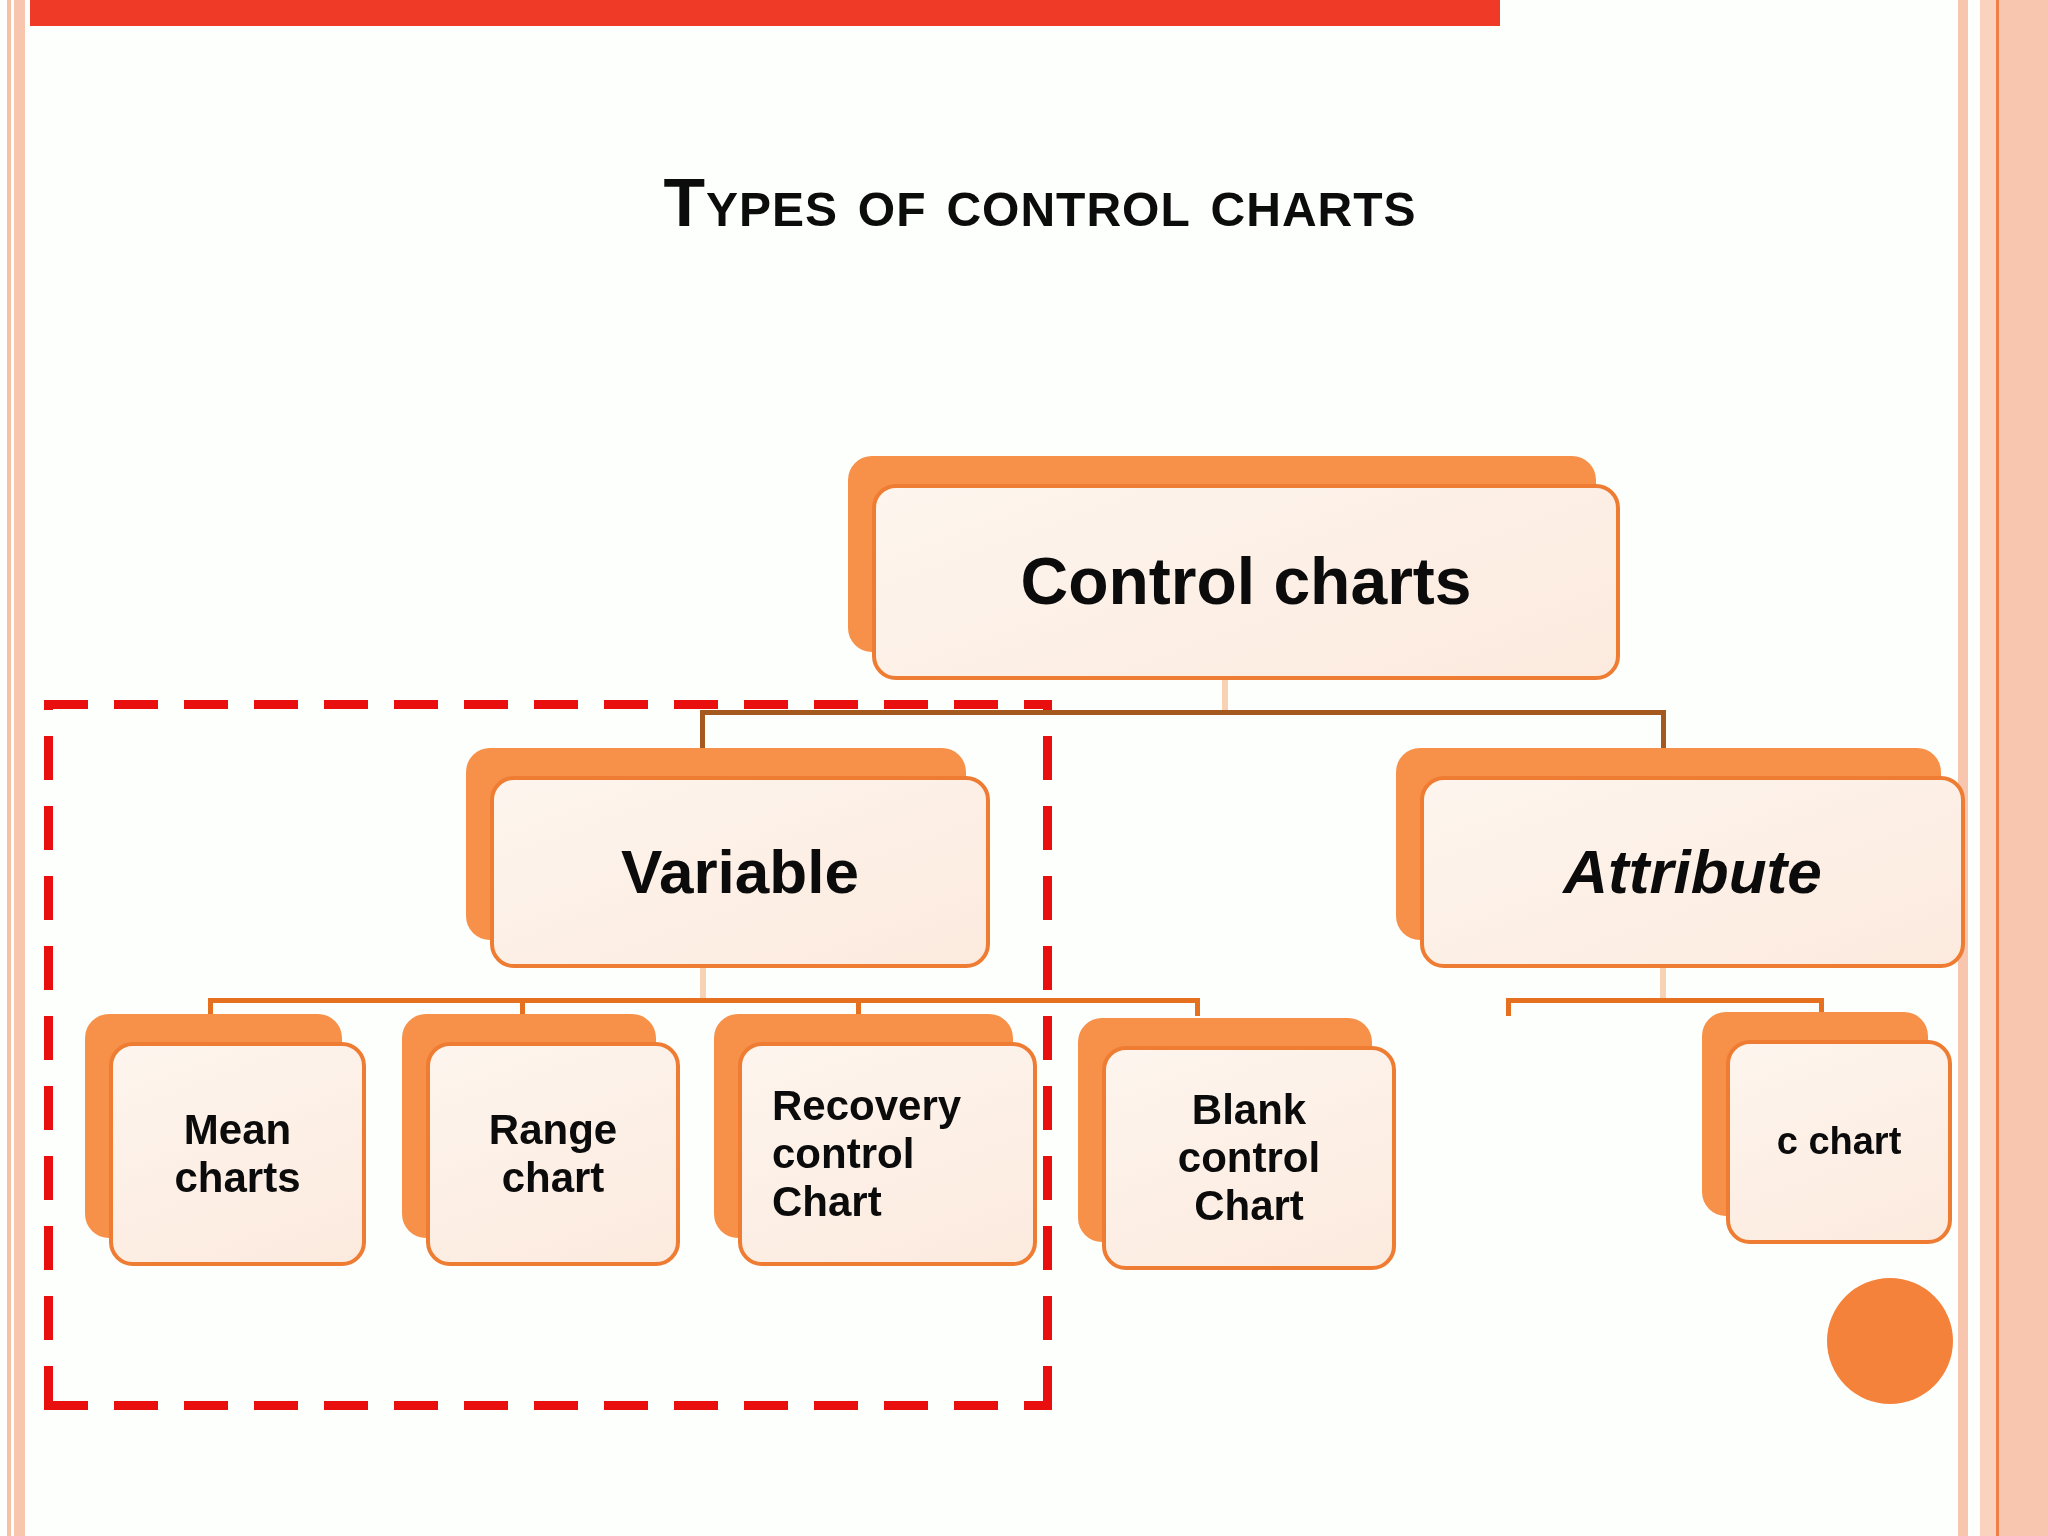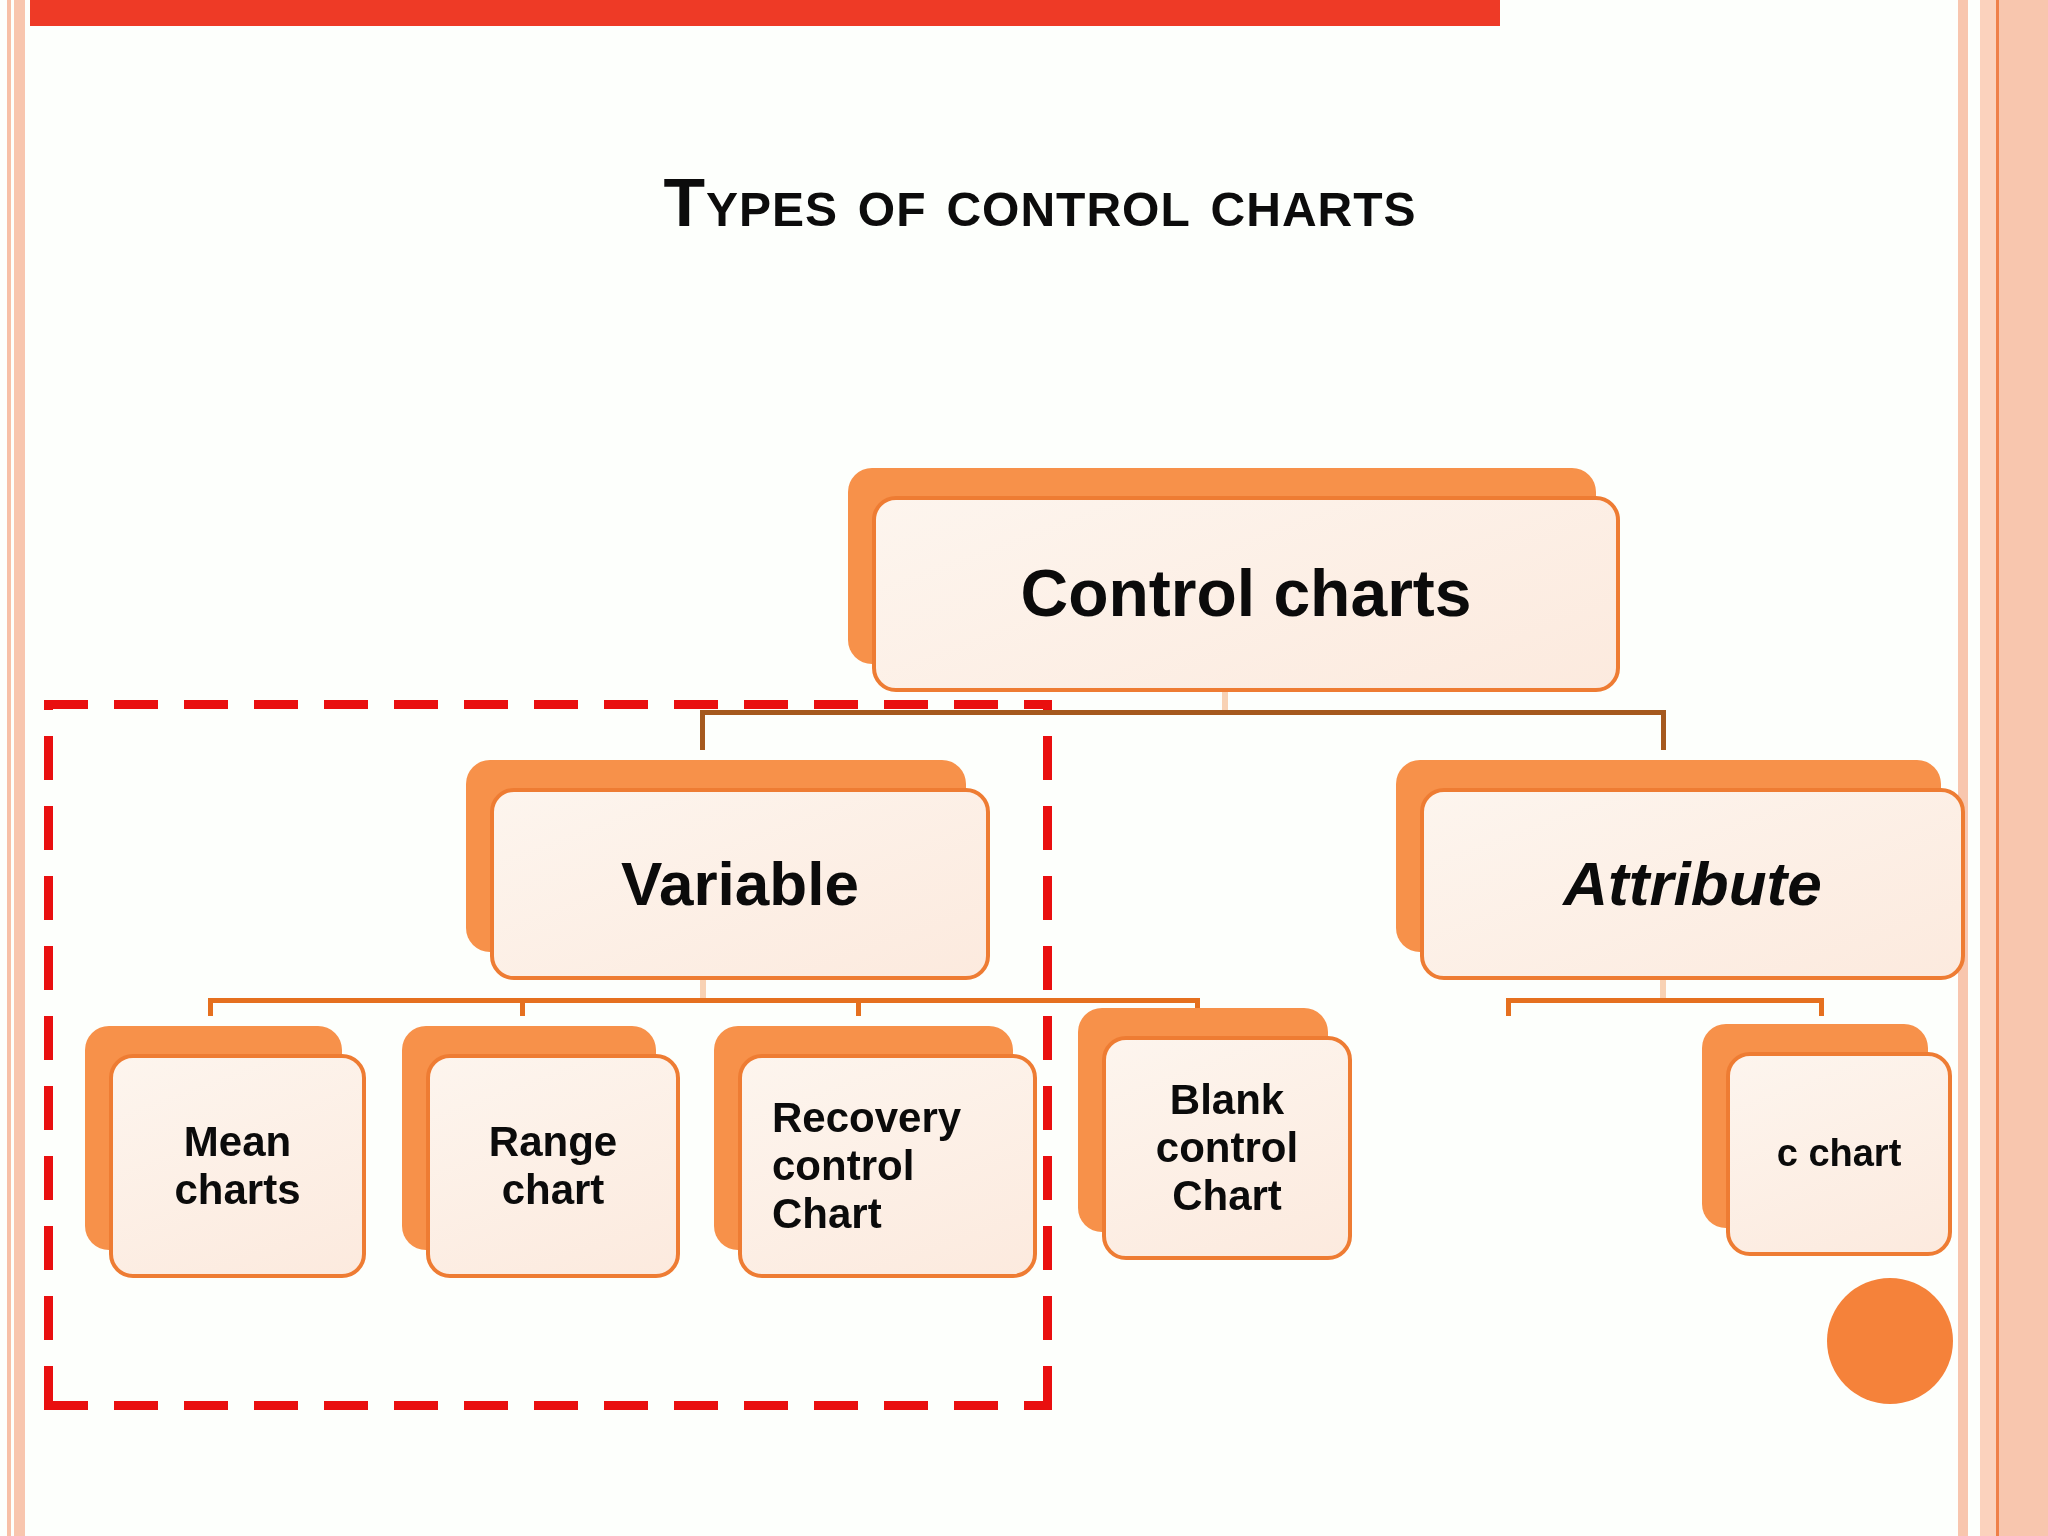--- a/index.html
+++ b/index.html
@@ -20,21 +20,21 @@
     text-align:center;
     font-size:68px;font-weight:700;color:#0c0c0c;
     font-variant:small-caps;letter-spacing:1px;line-height:1;
   }
   
   .conn{position:absolute;}
   .conn.pale{background:var(--connector_pale);}
   .conn.dark{background:var(--connector_dark);}
   .conn.bright{background:var(--connector_bright);}
   
-  .node{position:absolute;margin-top:12px;}
+  .node{position:absolute;}
   .node .shadow{
     position:absolute;left:-24px;top:-28px;width:100%;height:100%;
     background:var(--shadow_orange);border-radius:24px;
   }
   .node .card{
     position:absolute;inset:0;
     background:linear-gradient(160deg,#fdf5ee 0%,#fceade 100%);
     border:4px solid var(--border_orange);
     border-radius:24px;
     display:flex;align-items:center;justify-content:center;
@@ -130,21 +130,21 @@
       </div>
   </div>
 
   <div class="node" style="left:738px;top:1042px;width:299px;height:224px;">
     <div class="shadow"></div>
     <div class="card fs-leaf align-left">
         <span>Recovery control Chart</span>
       </div>
   </div>
 
-  <div class="node" style="left:1102px;top:1024px;width:250px;height:224px;">
+  <div class="node" style="left:1102px;top:1046px;width:294px;height:224px;">
     <div class="shadow"></div>
     <div class="card fs-leaf">
         <span>Blank control Chart</span>
       </div>
   </div>
 
 
   <div class="node" style="left:1726px;top:1040px;width:226px;height:204px;">
     <div class="shadow"></div>
     <div class="card fs-small">

